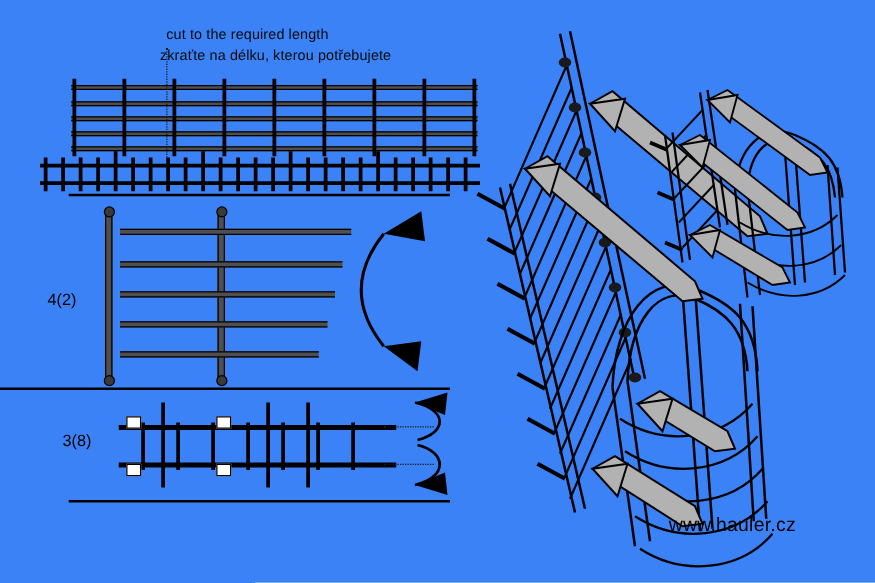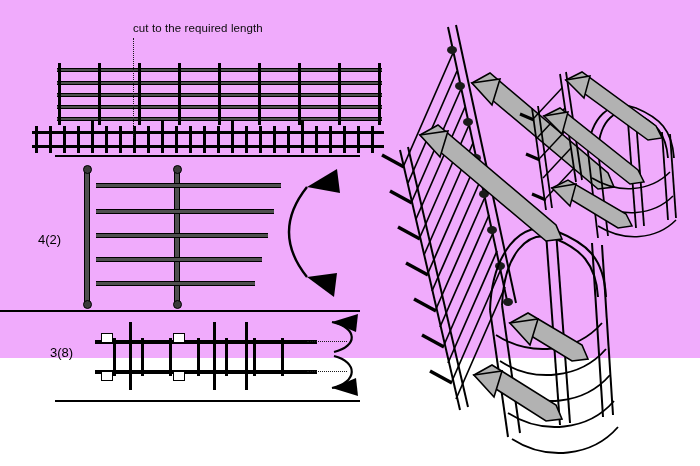--- a/index.html
+++ b/index.html
@@ -1,18 +1,18 @@
 <!DOCTYPE html>
 <html><head>
 <meta charset="utf-8">
 <style>
   html,body{margin:0;padding:0;background:#fff;}
   body{width:700px;height:466px;overflow:hidden;
        font-family:"Liberation Sans","DejaVu Sans",sans-serif;}
-  #sheet{position:relative;width:700px;height:358px;background:#f0abfc;}
+  #sheet{position:relative;width:700px;height:466px;background:#3b82f6;}
   .abs{position:absolute;}
 
   
   .caption{font-size:11.5px;color:#0a0a0a;white-space:nowrap;letter-spacing:.1px;}
   .partlabel{font-size:13px;color:#000;white-space:nowrap;}
   .brand{font-size:15.5px;color:#000;white-space:nowrap;letter-spacing:.2px;}
 
   
   .rail{background:#4f4f4f;border-top:1.3px solid #000;border-bottom:1.3px solid #000;box-sizing:border-box;}
   .post{background:#4f4f4f;border-left:1.3px solid #000;border-right:1.3px solid #000;box-sizing:border-box;}
@@ -23,20 +23,21 @@
   .knob{background:#3a3a3a;border-radius:50%;border:1px solid #000;box-sizing:border-box;}
   .bracket{background:#fff;border:1.4px solid #000;box-sizing:border-box;}
   svg{display:block;overflow:visible;}
 </style>
 </head>
 <body>
 
 <div id="sheet">
 
   <div class="abs caption" style="left:133px;top:22px;">cut to the required length</div>
+  <div class="abs caption" style="left:128px;top:39px;">zkraťte na délku, kterou potřebujete</div>
 
   <div class="abs" style="left:0px;top:55px;width:380px;height:95px;">
 
     <div class="abs rail" style="left:57px;top:13px;width:325px;height:4px;"></div>
     <div class="abs rail" style="left:57px;top:26px;width:325px;height:4px;"></div>
     <div class="abs rail" style="left:57px;top:38px;width:325px;height:4px;"></div>
     <div class="abs rail" style="left:57px;top:50px;width:325px;height:4px;"></div>
     <div class="abs rail" style="left:57px;top:62px;width:325px;height:4px;"></div>
 
     <div class="abs solidbar" style="left:58px;top:8px;width:3.4px;height:62px;"></div>
@@ -255,14 +256,15 @@
     <g stroke="#000" stroke-width="1.5">
       <polygon points="24,56 40,48 118,110 124,122 110,124" fill="#b2b2b2"></polygon>
       <polygon points="24,56 48,52 42,74" fill="#b2b2b2"></polygon>
       <polygon points="46,20 62,12 136,66 142,78 128,80" fill="#b2b2b2"></polygon>
       <polygon points="46,20 70,16 64,38" fill="#b2b2b2"></polygon>
       <polygon points="32,128 48,120 106,154 112,166 98,168" fill="#b2b2b2"></polygon>
       <polygon points="32,128 56,124 50,146" fill="#b2b2b2"></polygon>
     </g>
   </svg>
 
+  <div class="abs brand" style="left:535px;top:412px;">www.hauler.cz</div>
 
 </div>
 
 </body></html>

